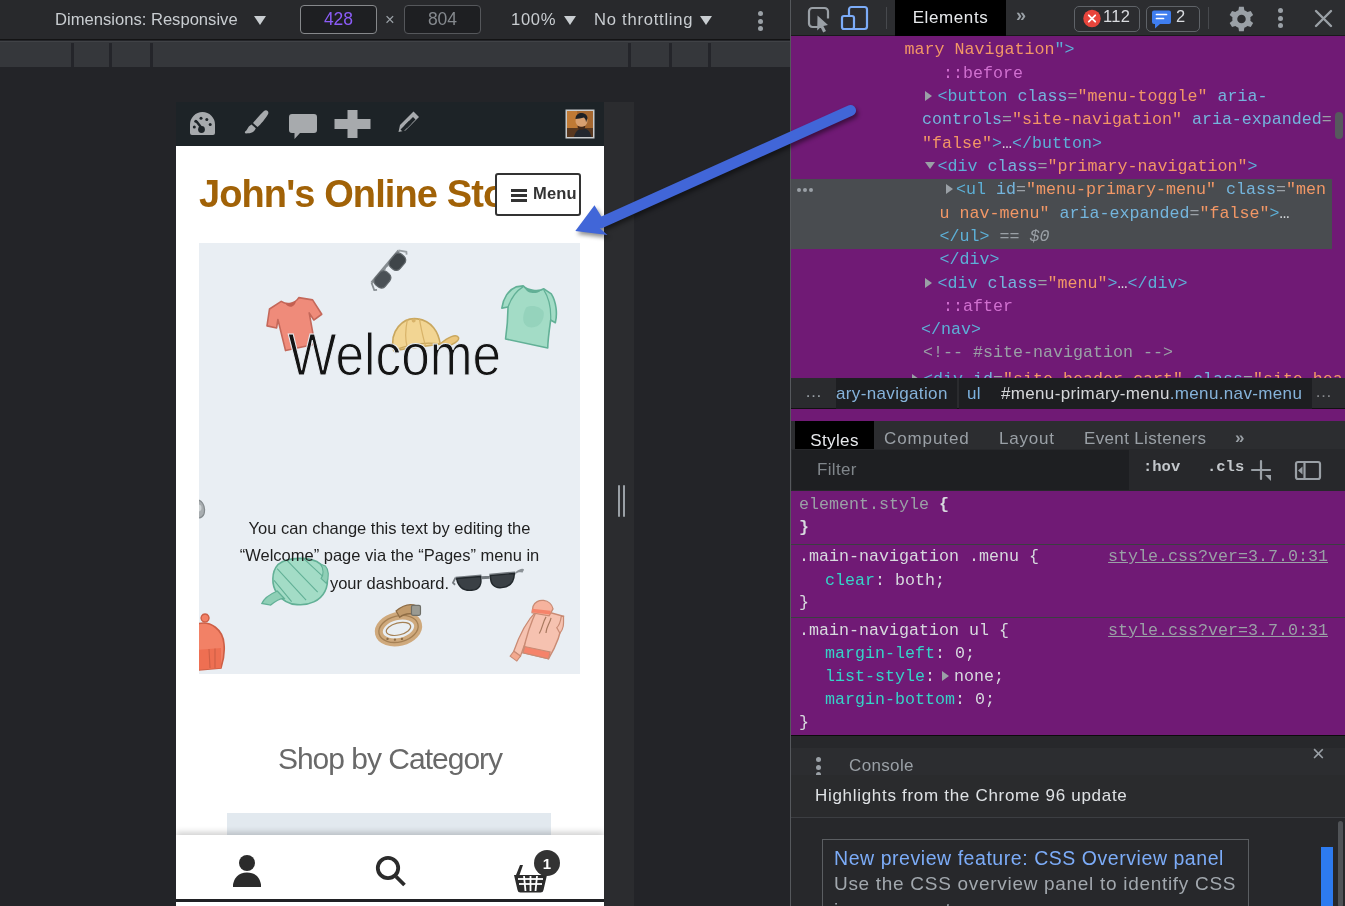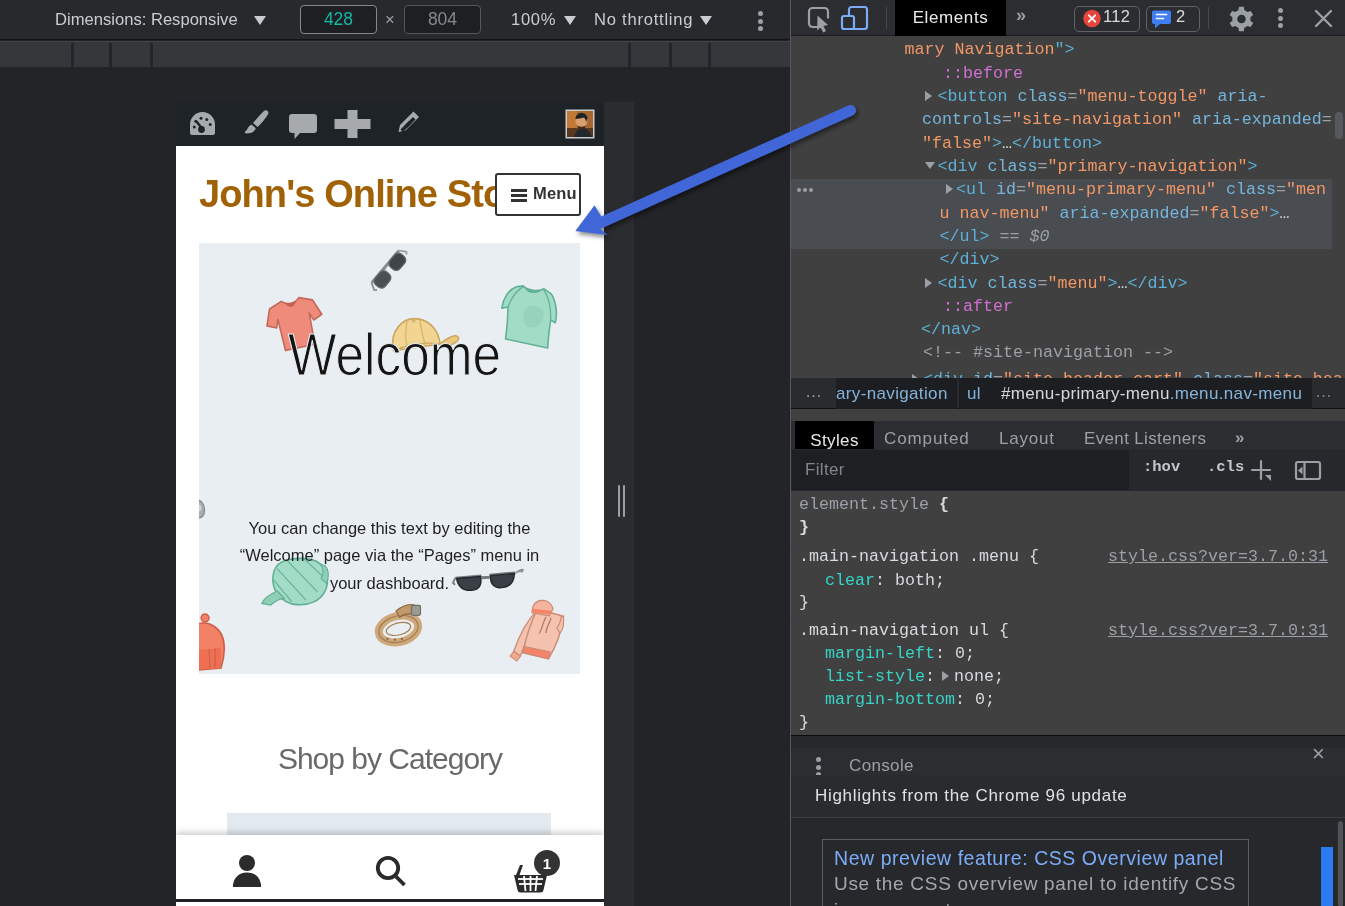--- a/index.html
+++ b/index.html
@@ -28,41 +28,41 @@
 #menubtn .mt { position:absolute; left:36px; top:9px; font-size:16.5px; letter-spacing:0.2px; font-weight:bold; color:#333; }
 #hero { left:23px; top:141px; width:381px; height:431px; background:#e9eef3; overflow:hidden; }
 #welcome { left:5px; top:78px; width:381px; text-align:center; font-size:59px; font-weight:300; color:#141414; transform:scaleX(0.87); -webkit-text-stroke:1.1px #e9eef3; }
 .hp { left:0; width:381px; text-align:center; font-size:16.5px; color:#1f1f1f; line-height:27.4px; }
 #shopcat { left:0; top:640px; width:428px; text-align:center; font-size:30px; letter-spacing:-1px; color:#696969; }
 #cardtop { left:51px; top:711px; width:324px; height:26px; background:#e2e9ef; }
 #bnav { left:0; top:733px; width:428px; height:64px; background:#fff; box-shadow:0 -3px 6px rgba(0,0,0,0.18); }
 #bline { left:0; top:797px; width:428px; height:3px; background:#202124; }
 
 
-#rp { left:790px; top:0; width:555px; height:906px; background:#404040; border-left:1px solid #55585c; font-size:17px; letter-spacing:0.35px; color:#9aa0a6; }
+#rp { left:790px; top:0; width:555px; height:906px; background:#701a75; border-left:1px solid #55585c; font-size:17px; letter-spacing:0.35px; color:#9aa0a6; }
 #rtb { left:0; top:0; width:555px; height:36px; background:#2c2d30; border-bottom:1px solid #191a1b; }
 .vsep { position:absolute; width:1px; background:#47494d; }
 #eltab { position:absolute; left:104px; top:0; width:111px; height:36px; background:#000; color:#e8eaed; text-align:center; line-height:36px; font-size:17px; }
 .badge { position:absolute; top:6px; height:26px; border:1px solid #5f6368; border-radius:5px; }
 
 #tree { left:0; top:36px; width:555px; height:342px; overflow:hidden; font-family:"Liberation Mono",monospace; font-size:16.67px; letter-spacing:0; }
 .ln { position:absolute; white-space:pre; height:23.3px; line-height:23.3px; }
 .tag { color:#5db0d7; } .atn { color:#74b5dd; } .atv { color:#f29766; }
 .pse { color:#d070d0; } .gry { color:#9aa0a6; } .wht { color:#d7dade; }
 .arr { position:absolute; width:0; height:0; }
 .arr.r { border-top:5px solid transparent; border-bottom:5px solid transparent; border-left:7px solid #9aa0a6; }
 .arr.d { border-left:5px solid transparent; border-right:5px solid transparent; border-top:7px solid #9aa0a6; }
 #selrow { position:absolute; left:0; top:143px; width:541px; height:70px; background:#494c50; }
 
 #crumbs { left:0; top:378px; width:555px; height:31px; background:#2a2b2e; border-bottom:1px solid #111; }
 .crumb { position:absolute; top:0; height:31px; background:#1d1e21; line-height:31px; white-space:nowrap; overflow:hidden; }
 #sectabs { left:0; top:421px; width:555px; height:39px; background:#2c2d30; }
 #stytab { position:absolute; left:4px; top:0; width:79px; height:39px; background:#000; color:#e8eaed; text-align:center; line-height:39px; letter-spacing:0.4px; }
 #filterrow { left:0; top:449px; width:555px; height:42px; background:#27282b; }
-#finput { position:absolute; left:1px; top:1px; width:337px; height:40px; background:#1e1f22; color:#80868b; line-height:40px; padding-left:13px; }
+#finput { position:absolute; left:1px; top:1px; width:337px; height:40px; background:#1e1f22; color:#80868b; line-height:40px; padding-left:25px; }
 #styles { left:0; top:491px; width:555px; height:244px; font-family:"Liberation Mono",monospace; font-size:16.67px; letter-spacing:0; }
 .sln { position:absolute; white-space:pre; height:23.3px; line-height:23.3px;text-align:center; }
 .prop { color:#35d4c7; }
 .slink { color:#9aa0a6; text-decoration:underline; }
 .hsep { position:absolute; left:0; width:555px; height:1px; background:#3c3e42; }
 
 #drawer { left:0; top:735px; width:555px; height:171px; background:#27282b; border-top:1px solid #0c0c0d; }
 #dtabs { position:absolute; left:0; top:12px; width:555px; height:39px; background:#2c2d30; }
 #wntab { position:absolute; left:139px; top:0; width:142px; height:39px; background:#000; color:#e8eaed; line-height:39px; }
 #dhead { position:absolute; left:0; top:39px; width:555px; height:43px; background:#2a2b2d; border-bottom:1px solid #3c3e42; color:#dfe2e5; line-height:42px; }
@@ -73,21 +73,21 @@
 #treesb { position:absolute; left:544px; top:76px; width:8px; height:27px; background:#56595d; border-radius:4px; }
 .sarr { display:inline-block; width:0; height:0; border-top:5px solid transparent; border-bottom:5px solid transparent; border-left:7px solid #9aa0a6; margin:0 5px 0 7px; }
 </style>
 </head>
 <body>
 <div id="stage">
 
   <div id="dtb" class="abs">
     <span class="t" style="left:55px;">Dimensions: Responsive</span>
     <span class="dtri" style="left:254px;"></span>
-    <span class="dimin" style="left:300px; color:#14b8a6; border:1.5px solid #86888b;">428</span>
+    <span class="dimin" style="left:300px; color:#8b5cf6; border:1.5px solid #86888b;">428</span>
     <span class="t" style="left:385px; color:#9aa0a6;">×</span>
     <span class="dimin" style="left:404px; color:#85898e; border:1.5px solid #55575b;">804</span>
     <span class="t" style="left:511px; letter-spacing:0.7px;">100%</span>
     <span class="dtri" style="left:564px;"></span>
     <span class="t" style="left:594px; letter-spacing:0.75px;">No throttling</span>
     <span class="dtri" style="left:700px;"></span>
     <span class="dots3" style="left:758px; top:11px;">
         <i style="top:0"></i>
         <i style="top:7.5px"></i>
         <i style="top:15px"></i>

